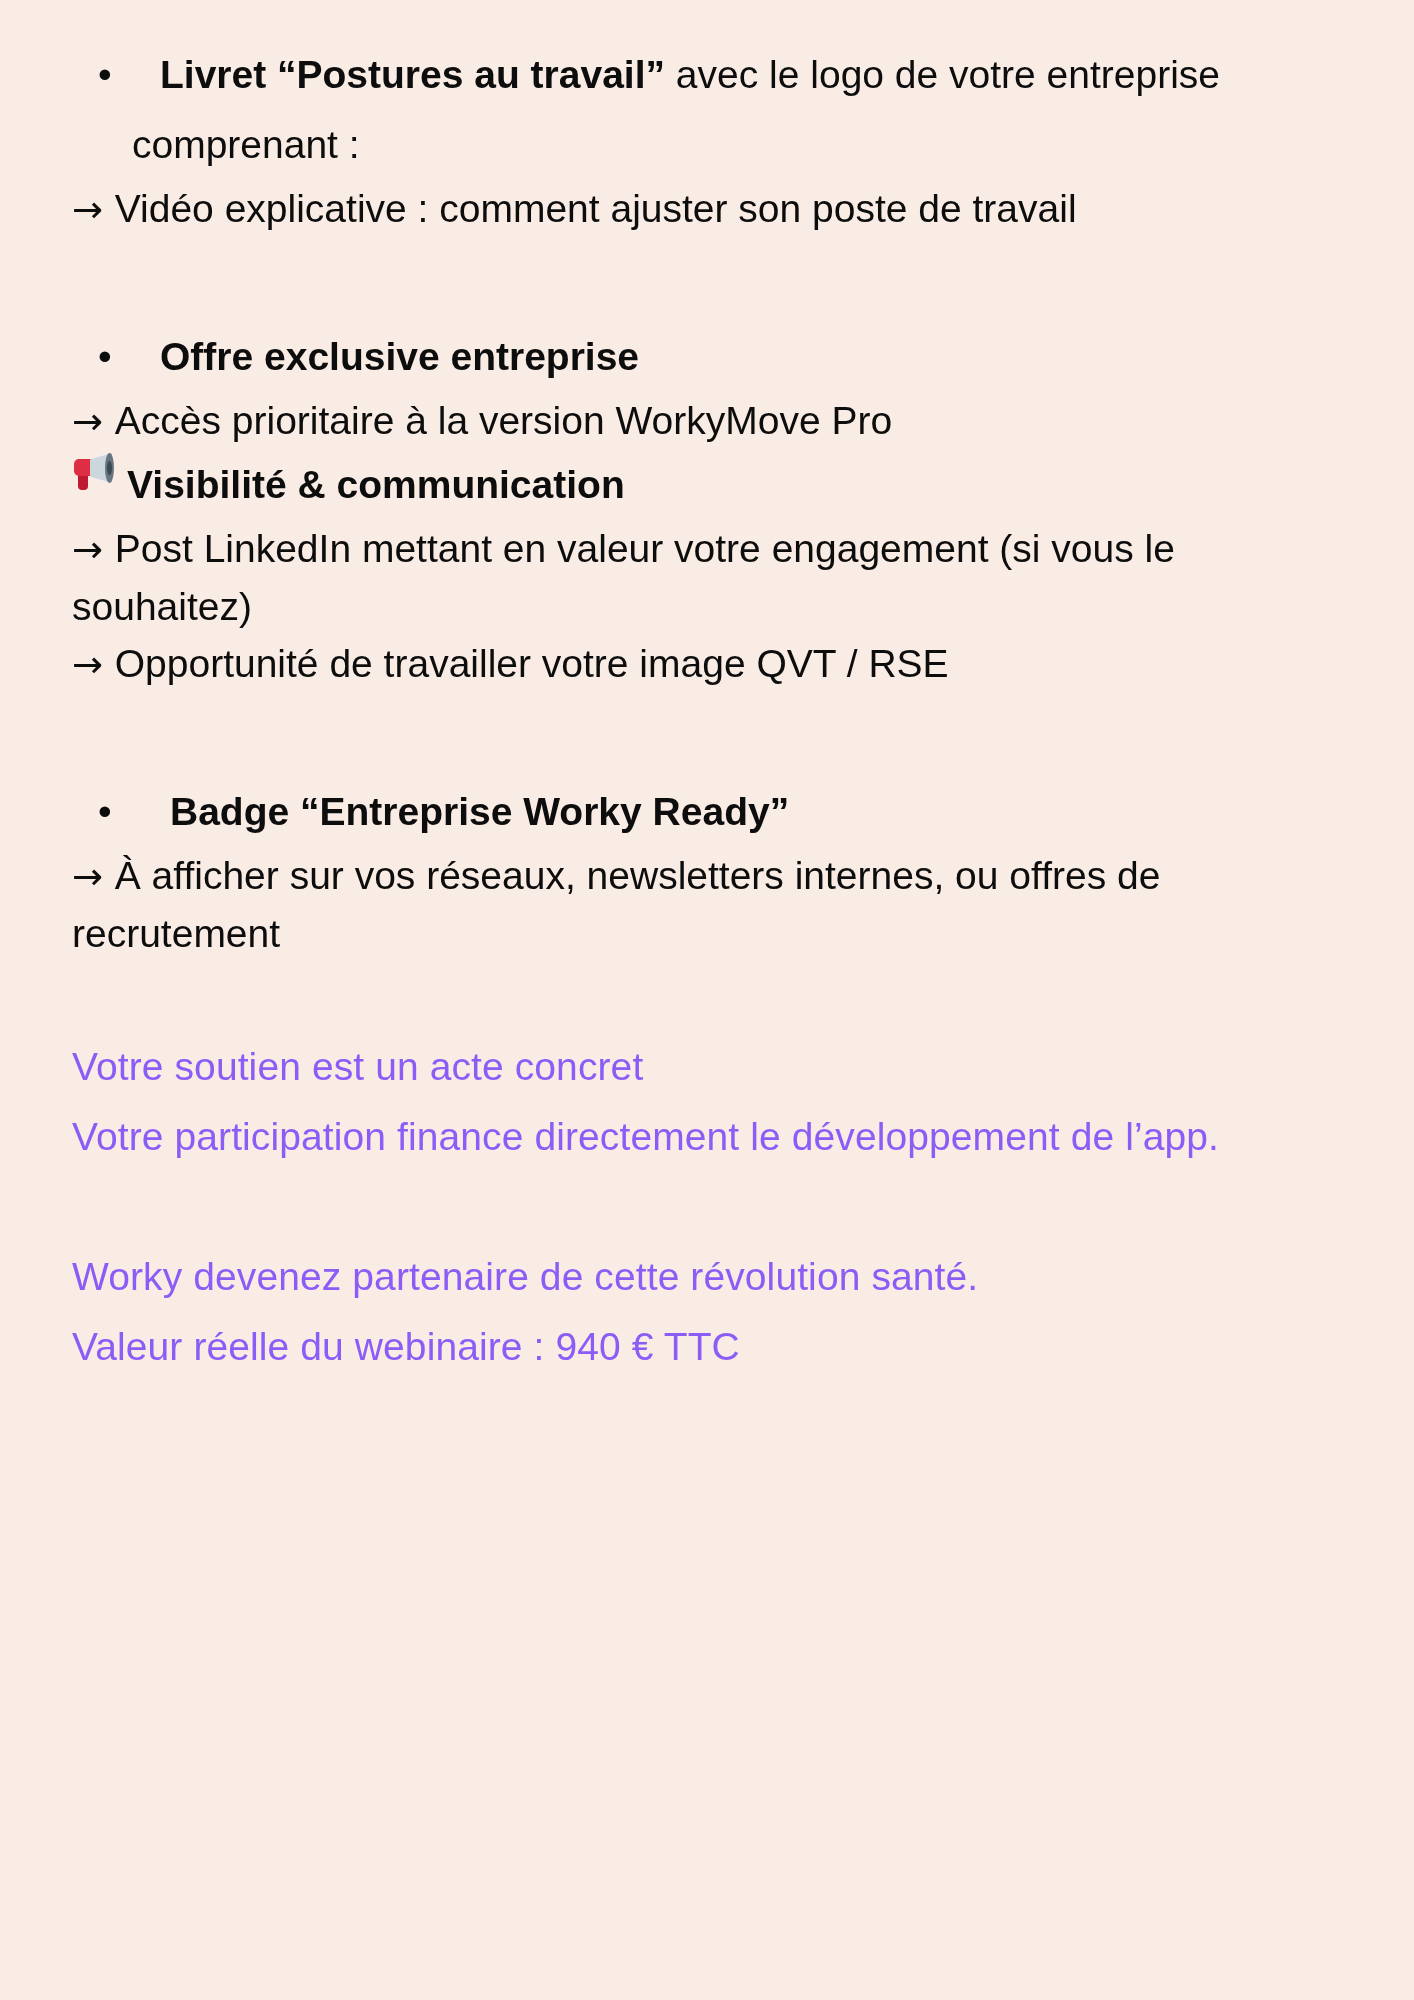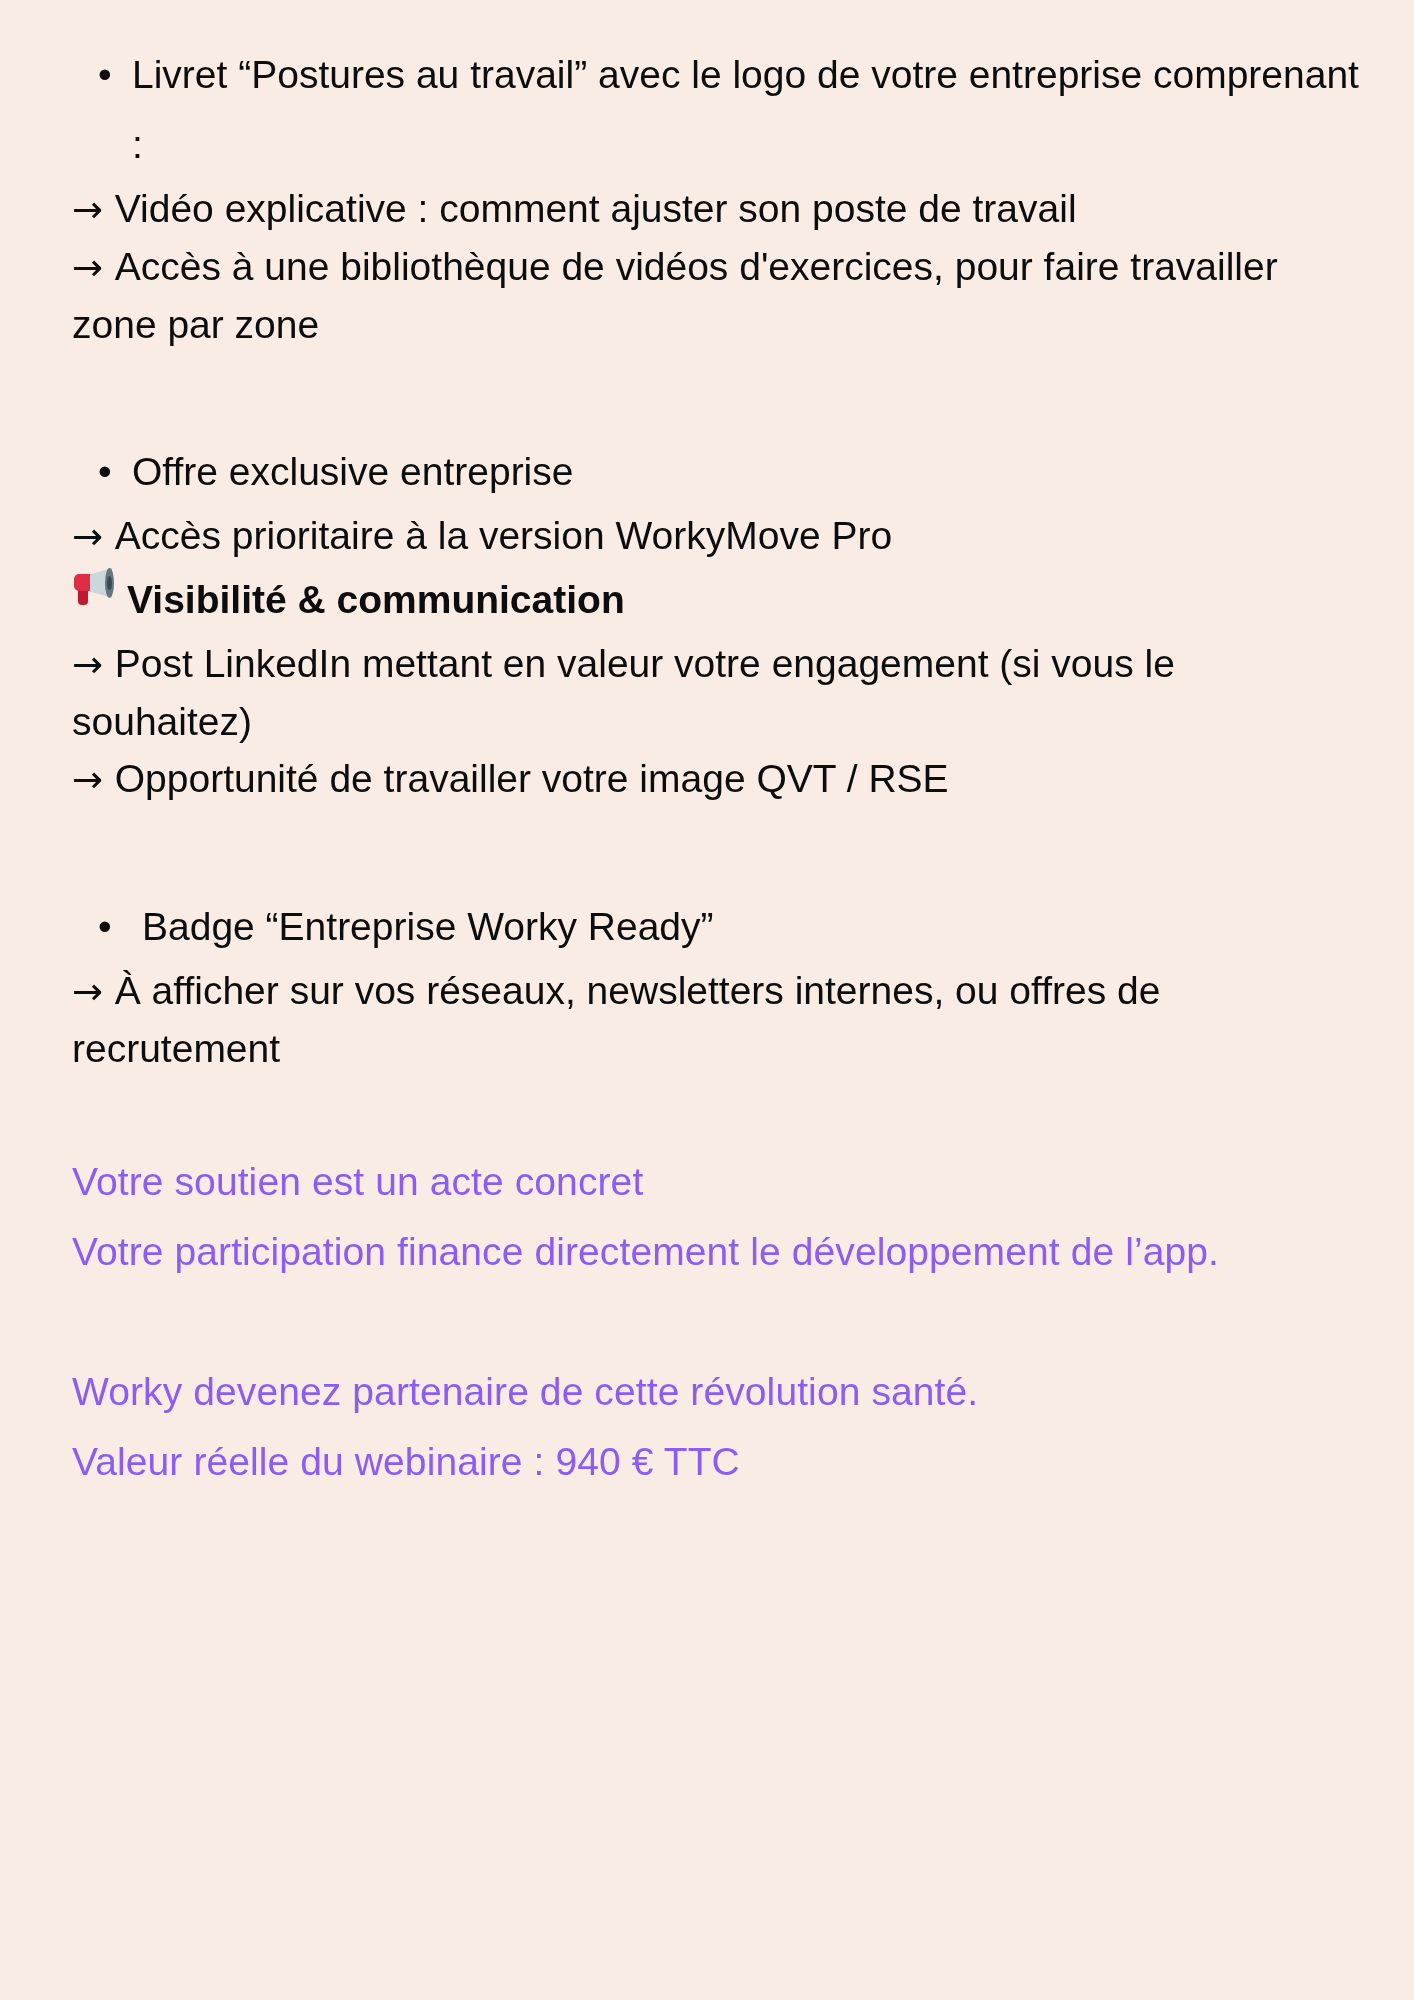--- a/index.html
+++ b/index.html
@@ -54,21 +54,22 @@
     text-align: left;
     color: #0d0d0d;
   }
   .bullet-row .bullet-text {
     flex: 1 1 auto;
     font-size: 39px;
     line-height: 70px;
     white-space: pre-wrap;
   }
   .bullet-row .bullet-text .lead {
-    font-weight: 400;
+    font-weight: 700;
+    margin-left: 28px;
   }
   .bullet-row.wide-gap .bullet-dot {
     width: 44px;
   }
 
   
   .arrow-row {
     font-size: 39px;
     line-height: 57px;
     white-space: pre-wrap;
@@ -162,21 +163,20 @@
 <div class="page">
   <div class="content">
 
     <div class="bullet-row">
       <span class="bullet-dot">•</span>
       <span class="bullet-text"><span class="lead">Livret “Postures au travail”</span><span> avec le logo de votre entreprise comprenant :</span></span>
     </div>
 
     <div class="arrow-row"><span class="arrow-glyph">→ </span><span>Vidéo explicative : comment ajuster son poste de travail</span></div>
 
-    <div class="arrow-row"><span class="arrow-glyph">→ </span><span>Accès à une bibliothèque de vidéos d'exercices, pour faire travailler zone par zone</span></div>
 
     <div class="spacer-lg"></div>
 
     <div class="bullet-row">
       <span class="bullet-dot">•</span>
       <span class="bullet-text"><span class="lead">Offre exclusive entreprise</span></span>
     </div>
 
     <div class="arrow-row"><span class="arrow-glyph">→ </span><span>Accès prioritaire à la version WorkyMove Pro</span></div>
 

